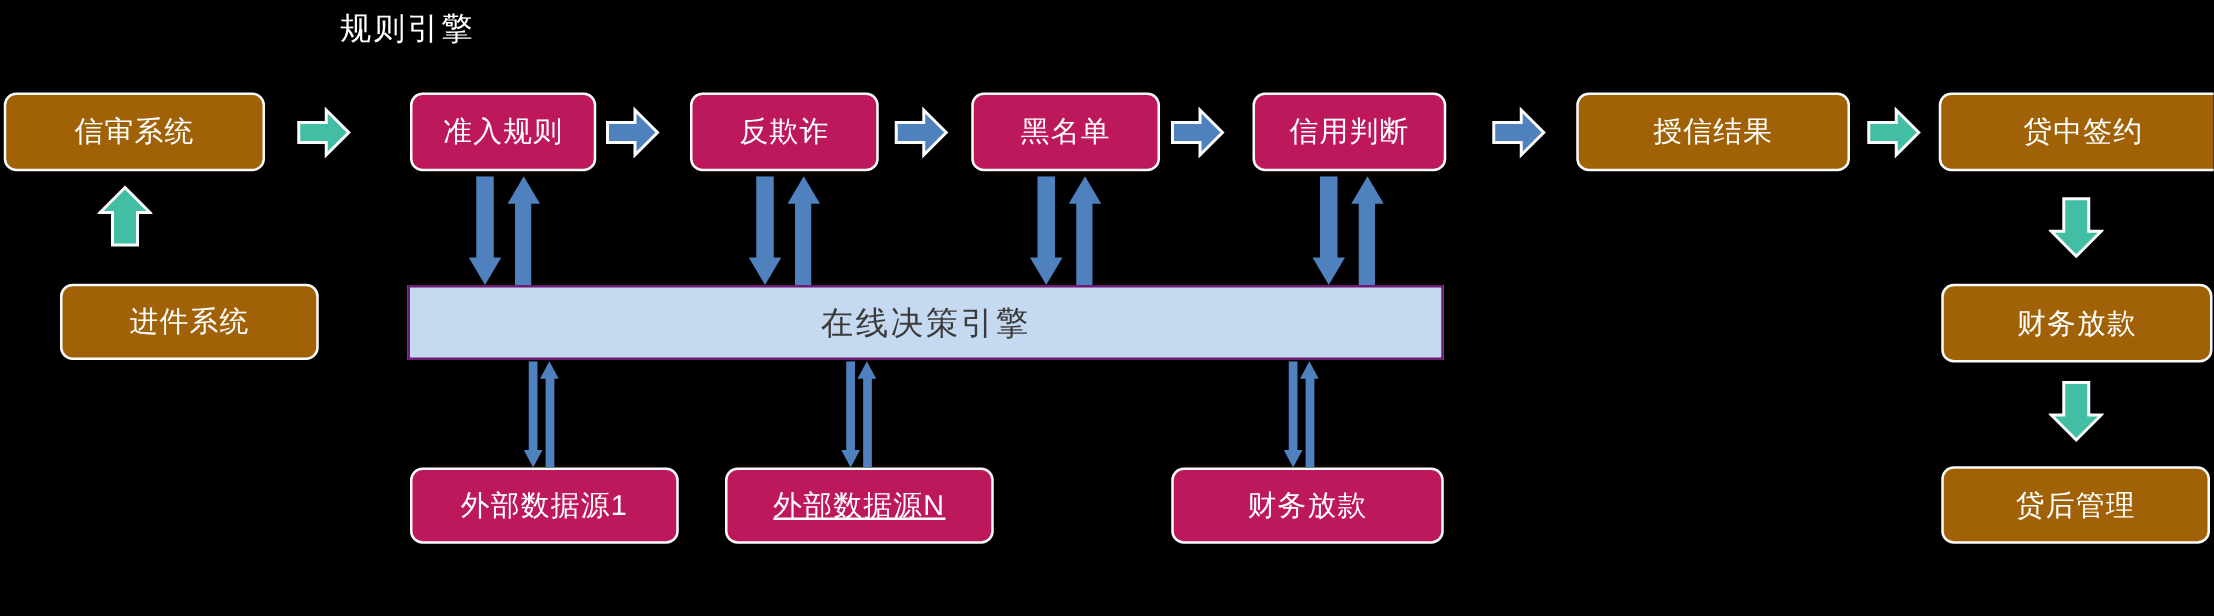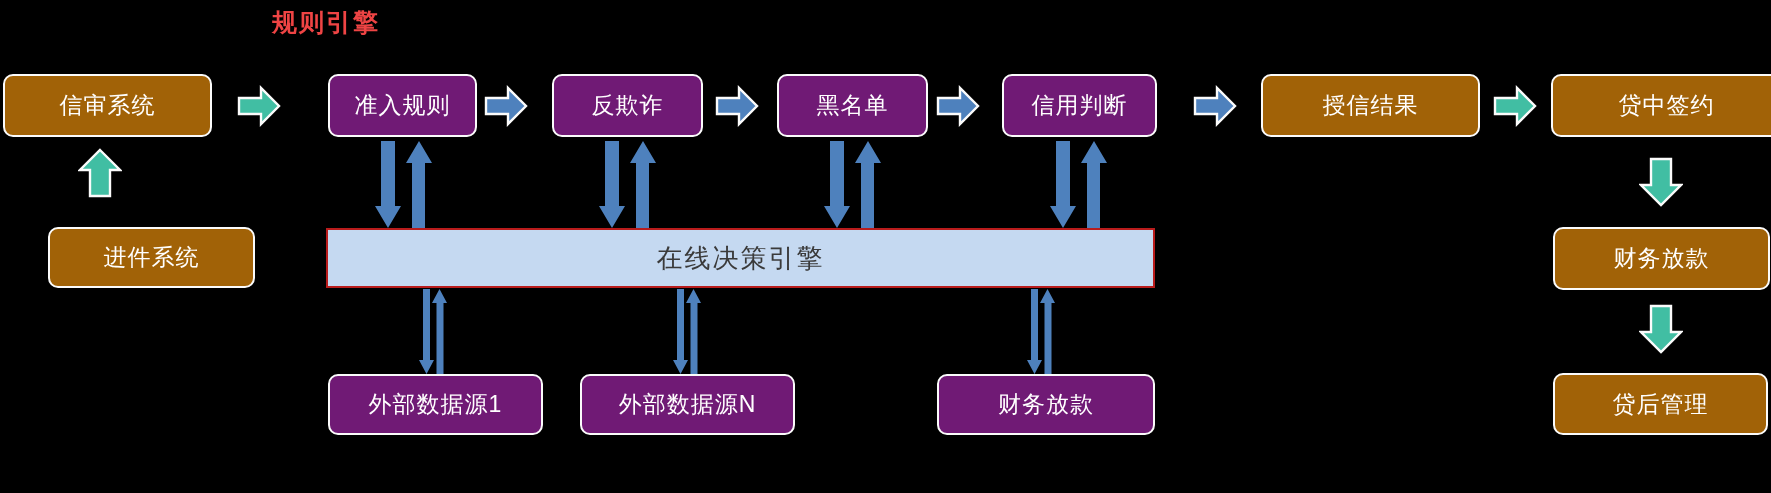--- a/index.html
+++ b/index.html
@@ -5,35 +5,35 @@
   html,body { margin:0; padding:0; background:#000; }
   #canvas {
     position:relative;
     width:1771px; height:493px;
     background:#000;
     font-family:"Liberation Sans", sans-serif;
     overflow:hidden;
   }
   .title {
     position:absolute; left:272px; top:6px;
-    font-size:25px; font-weight:700; letter-spacing:2px;
-    color:#ef4444;
+    font-size:25px; font-weight:400; letter-spacing:2px;
+    color:#ffffff;
   }
   .box {
     position:absolute; box-sizing:border-box;
     display:flex; align-items:center; justify-content:center;
     border:2px solid #FBFBFB; border-radius:10px;
     color:#FFFFFF; font-size:23px; letter-spacing:1px;
   }
   .green { background:#a16207; }
-  .blue  { background:#701a75; }
+  .blue  { background:#be185d; }
   .bar {
     position:absolute; box-sizing:border-box;
     left:326px; top:228px; width:829px; height:60px;
-    background:#C5D9F1; border:2px solid #b91c1c;
+    background:#C5D9F1; border:2px solid #701a75;
     display:flex; align-items:center; justify-content:center;
     color:#3A3A3A; font-size:26px; letter-spacing:2px;
   }
   .arrow { position:absolute; display:block; }
   .fill-green { fill:#41BEA3; stroke:#FBFBFB; stroke-width:2.4; }
   .fill-blue  { fill:#4E81BD; stroke:#FBFBFB; stroke-width:2.4; }
   .fill-plain { fill:#4E81BD; }
 </style>
 </head>
 <body>
@@ -51,21 +51,21 @@
   <div class="box green" style="left:1551px; top:74px; width:231px; height:63px;">贷中签约</div>
 
   <div class="box green" style="left:3px; top:227px; width:207px; height:61px;margin-left:45px;">进件系统</div>
 
   <div class="box green" style="left:1553px; top:227px; width:217px; height:63px;">财务放款</div>
   <div class="box green" style="left:1553px; top:373px; width:215px; height:62px;">贷后管理</div>
 
   <div class="bar">在线决策引擎</div>
 
   <div class="box blue" style="left:328px; top:374px; width:215px; height:61px;">外部数据源1</div>
-  <div class="box blue" style="left:580px; top:374px; width:215px; height:61px;">外部数据源N</div>
+  <div class="box blue" style="left:580px; top:374px; width:215px; height:61px;text-decoration:underline;">外部数据源N</div>
   <div class="box blue" style="left:937px; top:374px; width:218px; height:61px;">财务放款</div>
 
   <svg class="arrow" style="left:237px; top:85px;" width="44" height="42" viewBox="0 0 44 42">
     <polygon class="fill-green" points="2,13 24,13 24,3 42,21 24,39 24,29 2,29"></polygon>
   </svg>
   <svg class="arrow" style="left:484px; top:85px;" width="44" height="42" viewBox="0 0 44 42">
     <polygon class="fill-blue" points="2,13 24,13 24,3 42,21 24,39 24,29 2,29"></polygon>
   </svg>
   <svg class="arrow" style="left:715px; top:85px;" width="44" height="42" viewBox="0 0 44 42">
     <polygon class="fill-blue" points="2,13 24,13 24,3 42,21 24,39 24,29 2,29"></polygon>

